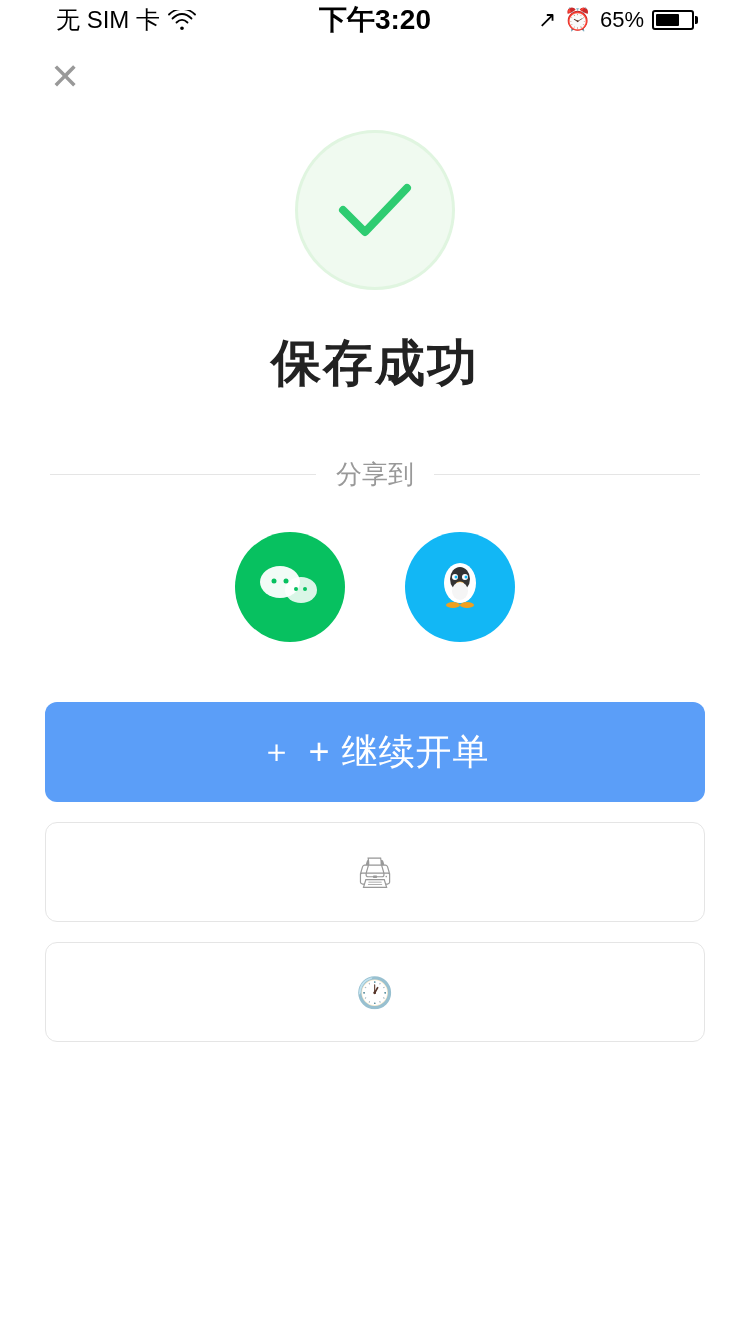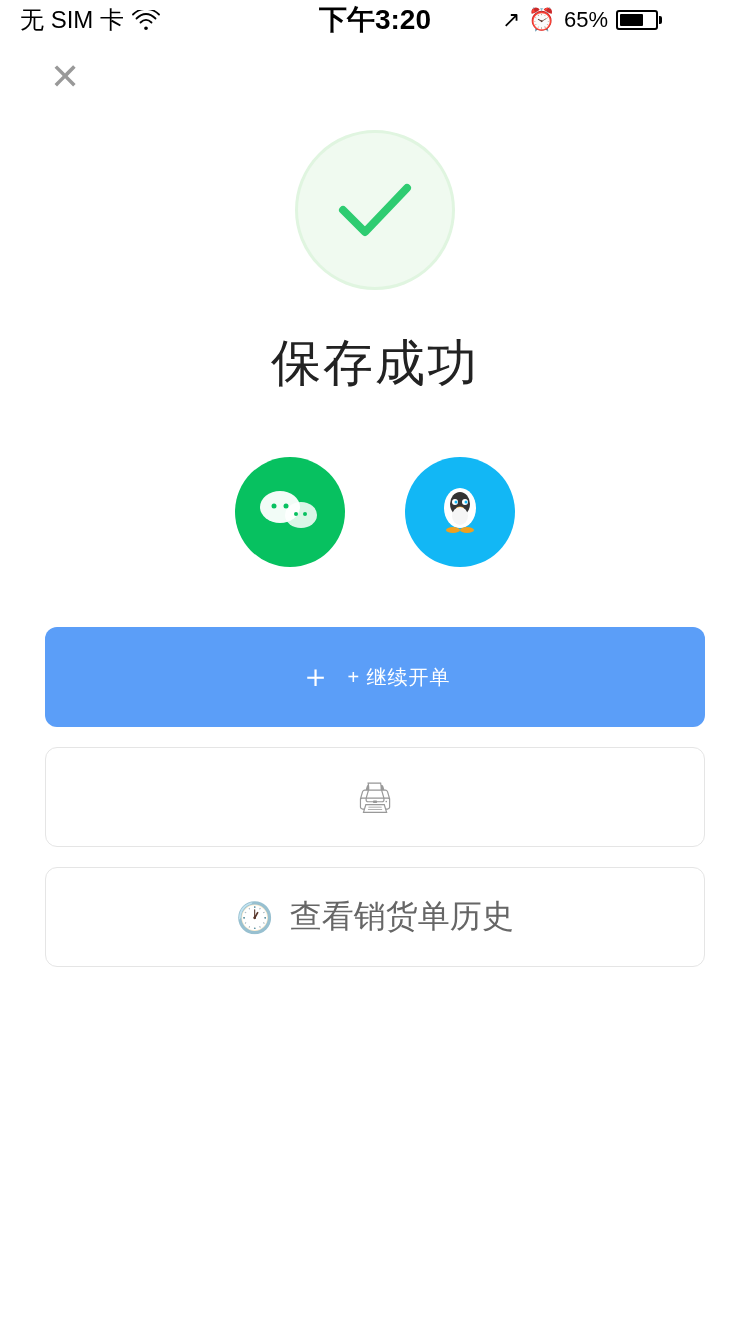--- a/index.html
+++ b/index.html
@@ -19,20 +19,21 @@
 
     
     .status-bar {
       width: 678px;
       height: 40px;
       display: flex;
       align-items: center;
       justify-content: space-between;
       padding: 0 20px;
       background: #ffffff;
+      margin-left: 36px;
     }
 
     .status-left {
       display: flex;
       align-items: center;
       gap: 8px;
       font-size: 24px;
       font-weight: 500;
       color: #000;
     }
@@ -131,21 +132,21 @@
     }
 
     .checkmark {
       width: 80px;
       height: 60px;
     }
 
     
     .success-title {
       font-size: 50px;
-      font-weight: 400;
+      font-weight: 700;
       color: #222;
       margin-bottom: 60px;
       letter-spacing: 2px;
     }
 
     
     .share-divider {
       width: 650px;
       display: flex;
       align-items: center;
@@ -266,20 +267,25 @@
 <div class="main-content">
 
   <div class="success-circle">
     <svg class="checkmark" viewBox="0 0 80 60" fill="none" xmlns="http://www.w3.org/2000/svg">
       <path d="M8 30 L30 52 L72 8" stroke="#2ecc71" stroke-width="8" stroke-linecap="round" stroke-linejoin="round" fill="none"></path>
     </svg>
   </div>
 
   <div class="success-title">保存成功</div>
 
+  <div class="share-divider">
+    <div class="share-line"></div>
+    <span class="share-label">分享到</span>
+    <div class="share-line"></div>
+  </div>
 
   <div class="share-icons">
 
     <div class="share-icon-btn wechat-btn">
       <svg class="wechat-svg" viewBox="0 0 65 55" fill="none" xmlns="http://www.w3.org/2000/svg">
 
         <ellipse cx="22" cy="22" rx="20" ry="16" fill="white" fill-opacity="0.95"></ellipse>
         <ellipse cx="43" cy="30" rx="16" ry="13" fill="white" fill-opacity="0.85"></ellipse>
 
         <circle cx="16" cy="21" r="2.5" fill="#07c160"></circle>
@@ -308,26 +314,25 @@
 
         <ellipse cx="30" cy="34" rx="8" ry="9" fill="#f5f5f5"></ellipse>
       </svg>
     </div>
   </div>
 
   <div class="action-buttons">
 
     <button class="btn btn-primary">
       <span style="font-size:32px; font-weight:300;">＋</span>
-      <span style="font-size:20px; letter-spacing:1px;">+ 继续开单</span>
+      <span style="font-size:36px; letter-spacing:1px;">+ 继续开单</span>
     </button>
 
     <button class="btn btn-secondary">
       <span style="font-size:30px; color:#999;">🖨</span>
     </button>
 
     <button class="btn btn-secondary">
       <span style="font-size:30px; color:#999;">🕐</span>
-      <span style="color:#666;">查看销货单历史</span>
     </button>
   </div>
 
 </div>
 
 </body></html>

